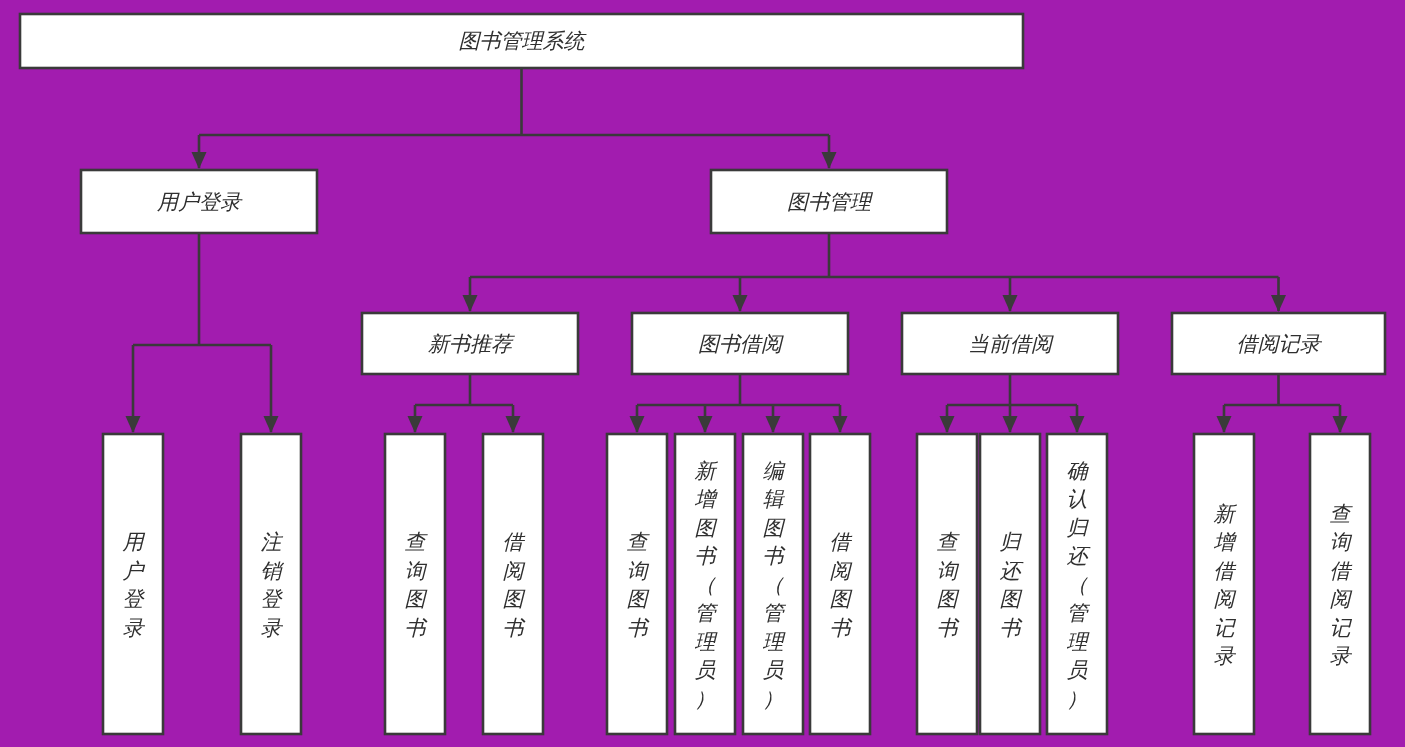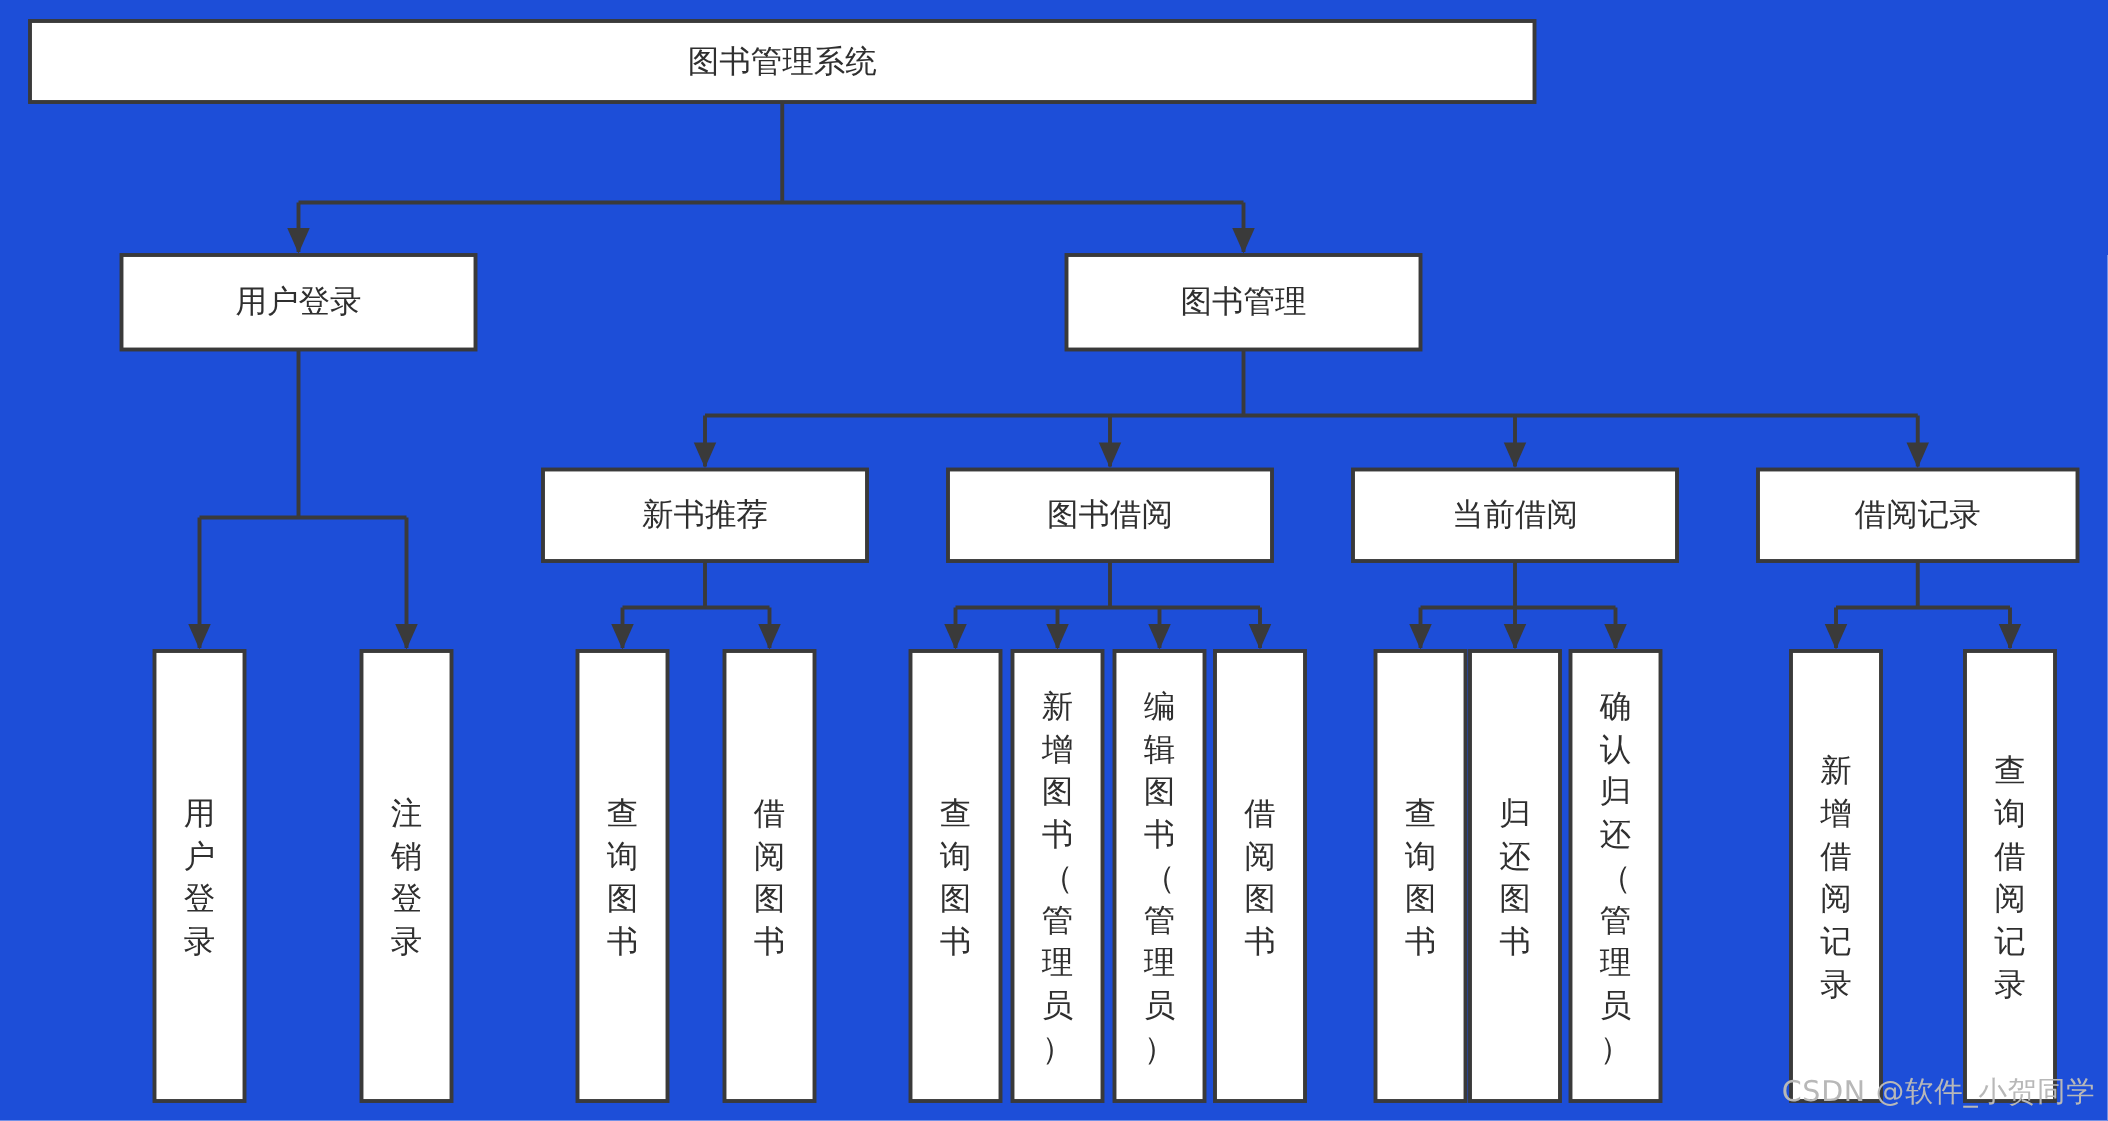--- a/index.html
+++ b/index.html
@@ -12,21 +12,22 @@
     width: 1405px;
     height: 747px;
     font-family: "DejaVu Sans", "Liberation Sans", sans-serif;
     overflow: hidden;
     position: relative;
   }
   #diagram-root {
     position: relative;
     width: 1405px;
     height: 747px;
-    background: #1d4ed8;
+    background: #a21caf;
+    font-style: italic;
   }
   svg#diagram-canvas {
     position: absolute;
     left: 0;
     top: 0;
     width: 1405px;
     height: 747px;
     display: block;
   }
   .node-box {
@@ -206,14 +207,13 @@
           <rect x="1194" y="434" width="60" height="300" class="node-box"></rect>
           <text x="1224" y="520.73" class="node-label-v"><tspan x="1224" dy="0">新</tspan><tspan x="1224" dy="28.5">增</tspan><tspan x="1224" dy="28.5">借</tspan><tspan x="1224" dy="28.5">阅</tspan><tspan x="1224" dy="28.5">记</tspan><tspan x="1224" dy="28.5">录</tspan></text>
         </g>
         <g>
           <rect x="1310" y="434" width="60" height="300" class="node-box"></rect>
           <text x="1340" y="520.73" class="node-label-v"><tspan x="1340" dy="0">查</tspan><tspan x="1340" dy="28.5">询</tspan><tspan x="1340" dy="28.5">借</tspan><tspan x="1340" dy="28.5">阅</tspan><tspan x="1340" dy="28.5">记</tspan><tspan x="1340" dy="28.5">录</tspan></text>
         </g>
       </g>
   </svg>
 
-  <div class="watermark-text">CSDN @软件_小贺同学</div>
 </div>
 
 </body></html>

